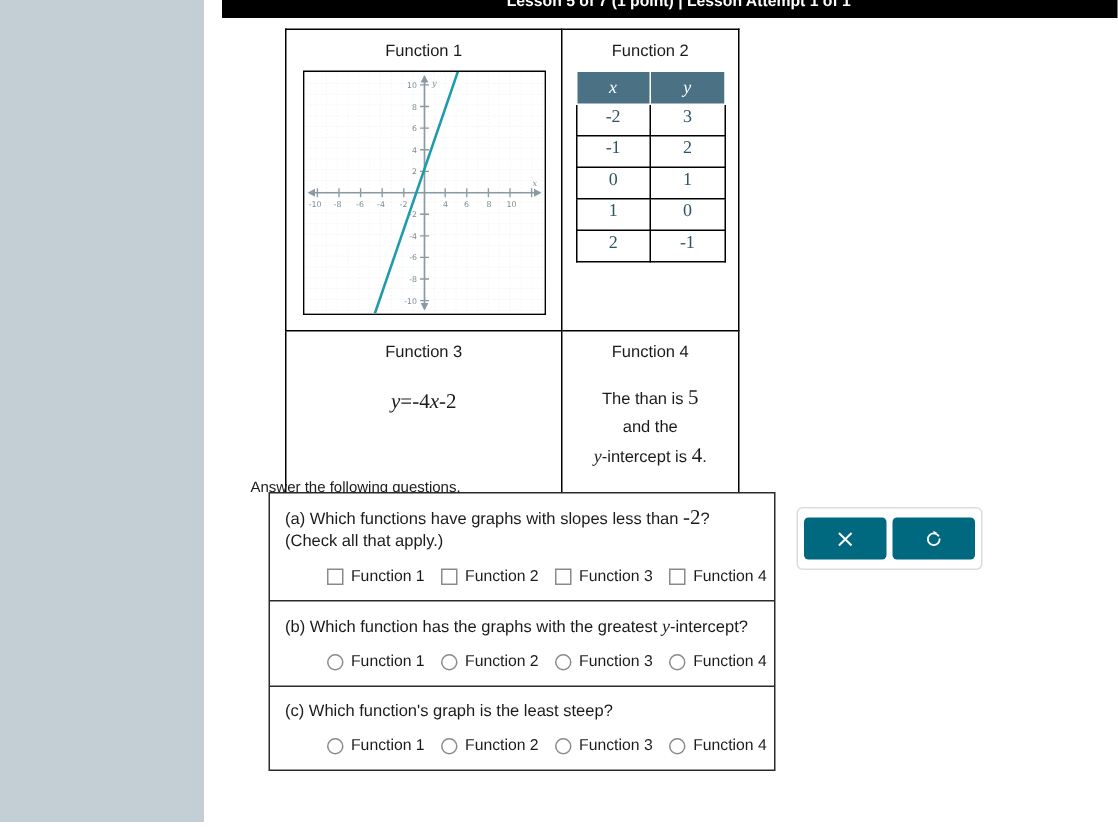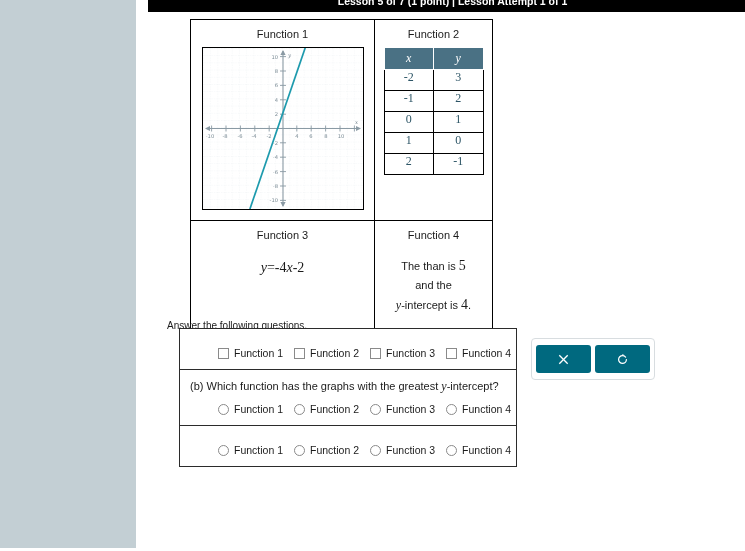--- a/index.html
+++ b/index.html
@@ -386,20 +386,25 @@
       </td>
     </tr>
   </tbody>
     </table>
 
   <div id="instruction">Answer the following questions.</div>
 
   <div id="questions">
 
     <div class="qbox">
+      <div class="qtext">
+        <span>(a) Which functions have graphs with slopes less than</span>
+        <span class="big">-2</span><span>?</span><br>
+        <span>(Check all that apply.)</span>
+      </div>
       <div class="choices">
         <label class="choice">
           <span class="cbx"></span>
           <span>Function 1</span>
         </label>
         <label class="choice">
           <span class="cbx"></span>
           <span>Function 2</span>
         </label>
         <label class="choice">
@@ -432,20 +437,23 @@
           <span>Function 3</span>
         </label>
         <label class="choice">
           <span class="rdo"></span>
           <span>Function 4</span>
         </label>
       </div>
     </div>
 
     <div class="qbox">
+      <div class="qtext">
+        <span>(c) Which function's graph is the least steep?</span>
+      </div>
       <div class="choices">
         <label class="choice">
           <span class="rdo"></span>
           <span>Function 1</span>
         </label>
         <label class="choice">
           <span class="rdo"></span>
           <span>Function 2</span>
         </label>
         <label class="choice">

